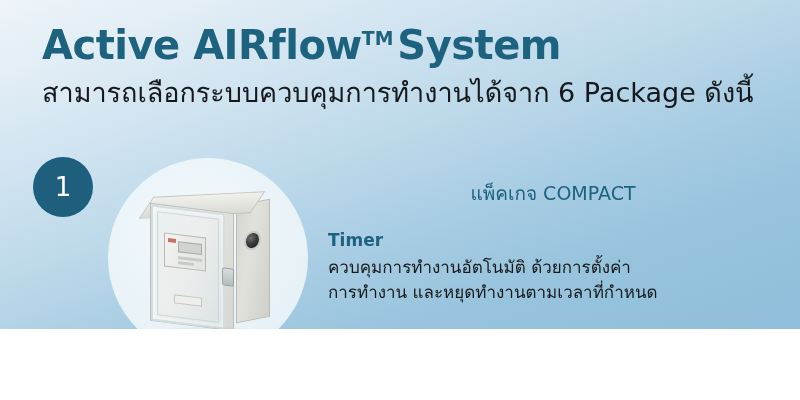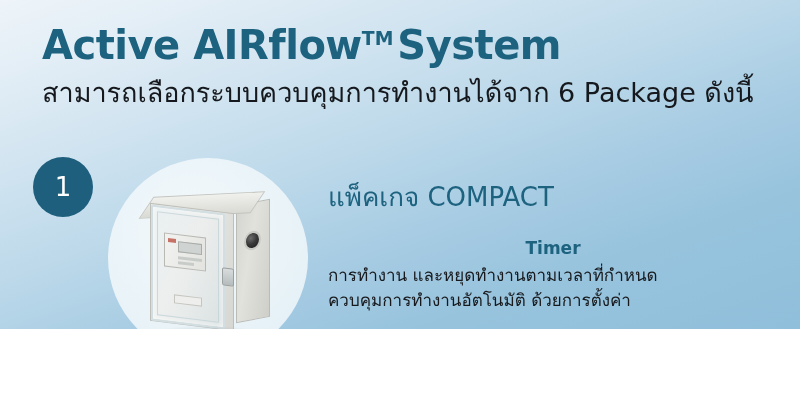--- a/index.html
+++ b/index.html
@@ -246,34 +246,34 @@
   }
 
   
   .content {
     position: absolute;
     left: 328px;
     top: 183px;
     width: 450px;
   }
   .package-title {
-    font-size: 26px;
+    font-size: 19px;
     color: #1d627f;
     line-height: 1.15;
     white-space: nowrap;
+    text-align: center;
   }
   .feature {
     margin-top: 24px;
   }
   .feature-name {
     font-size: 17px;
     font-weight: bold;
     color: #1d627f;
     line-height: 1.3;
-    text-align: center;
   }
   .feature-desc {
     margin-top: 4px;
     font-size: 17px;
     color: #17191c;
     line-height: 1.5;
   }
   .feature-desc div {
     white-space: nowrap;
   }
@@ -311,19 +311,19 @@
       <div class="enc-knob"></div>
       <div class="enc-shadow"></div>
     </div>
   </div>
 
   <div class="content">
     <div class="package-title">แพ็คเกจ COMPACT</div>
     <div class="feature">
       <div class="feature-name">Timer</div>
       <div class="feature-desc">
+        <div>ควบคุมการทำงานอัตโนมัติ ด้วยการตั้งค่า</div>
         <div>การทำงาน และหยุดทำงานตามเวลาที่กำหนด</div>
-        <div>ควบคุมการทำงานอัตโนมัติ ด้วยการตั้งค่า</div>
       </div>
     </div>
   </div>
 
 </div>
 
 </body></html>

